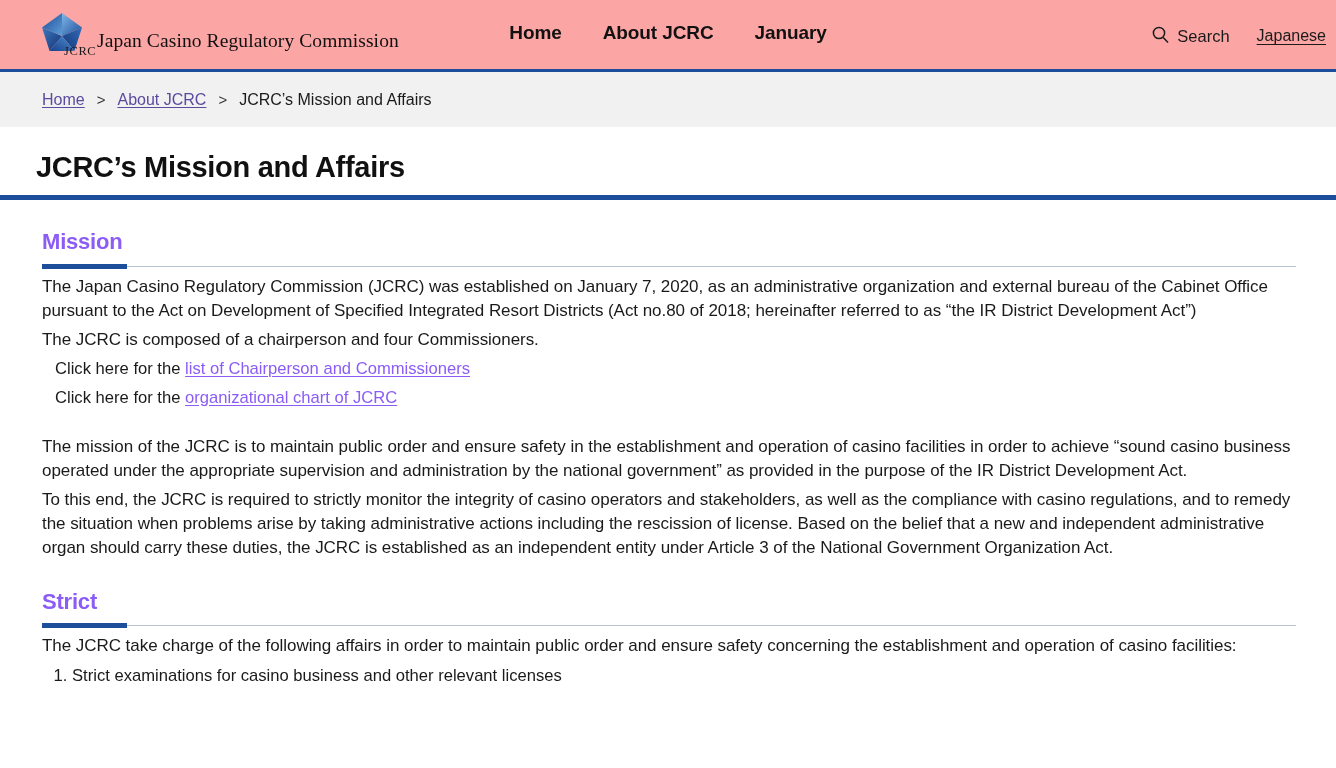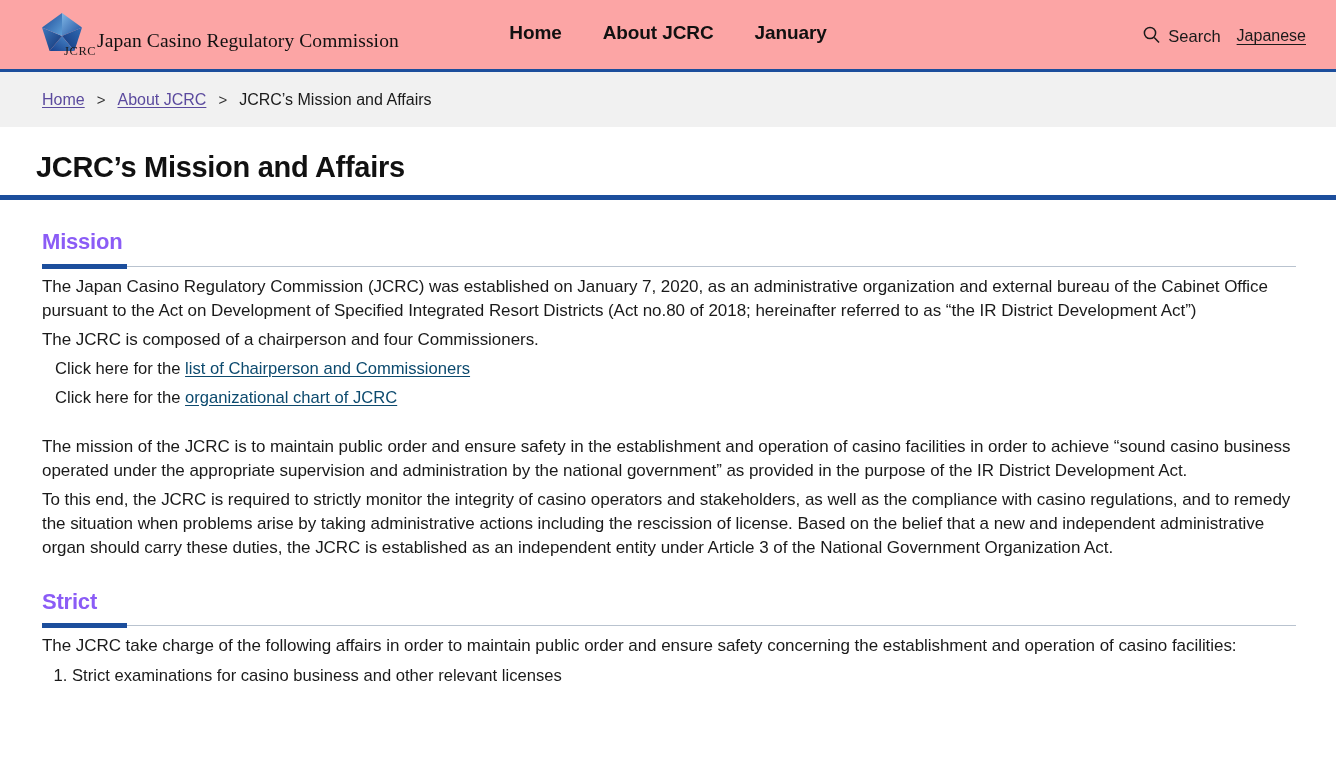--- a/index.html
+++ b/index.html
@@ -66,25 +66,25 @@
     font-size: 19px;
     font-weight: bold;
     color: #111;
     text-decoration: none;
     white-space: nowrap;
     letter-spacing: -.1px;
   }
 
   .header-right {
     position: absolute;
-    right: 30px;
+    right: 10px;
     top: 25px;
     display: flex;
     align-items: center;
-    gap: 16px;
+    gap: 27px;
   }
   .search-btn {
     display: flex;
     align-items: center;
     gap: 7px;
     background: none;
     border: 0;
     padding: 0;
     cursor: pointer;
     font-family: "Liberation Sans", sans-serif;
@@ -181,21 +181,21 @@
     color: #1a1a1a;
     letter-spacing: -.05px;
   }
   .linkline {
     margin: 5px 0 0 13px;
     font-size: 16.6px;
     line-height: 24px;
     color: #1a1a1a;
   }
   .linkline a {
-    color: #0c4a6e;
+    color: #8b5cf6;
     text-decoration: underline;
     text-underline-offset: 2px;
   }
   .gap { height: 20px; }
   ol.affairs {
     margin: 4px 0 0 0;
     padding-left: 30px;
     font-size: 16.6px;
     line-height: 24px;
   }

